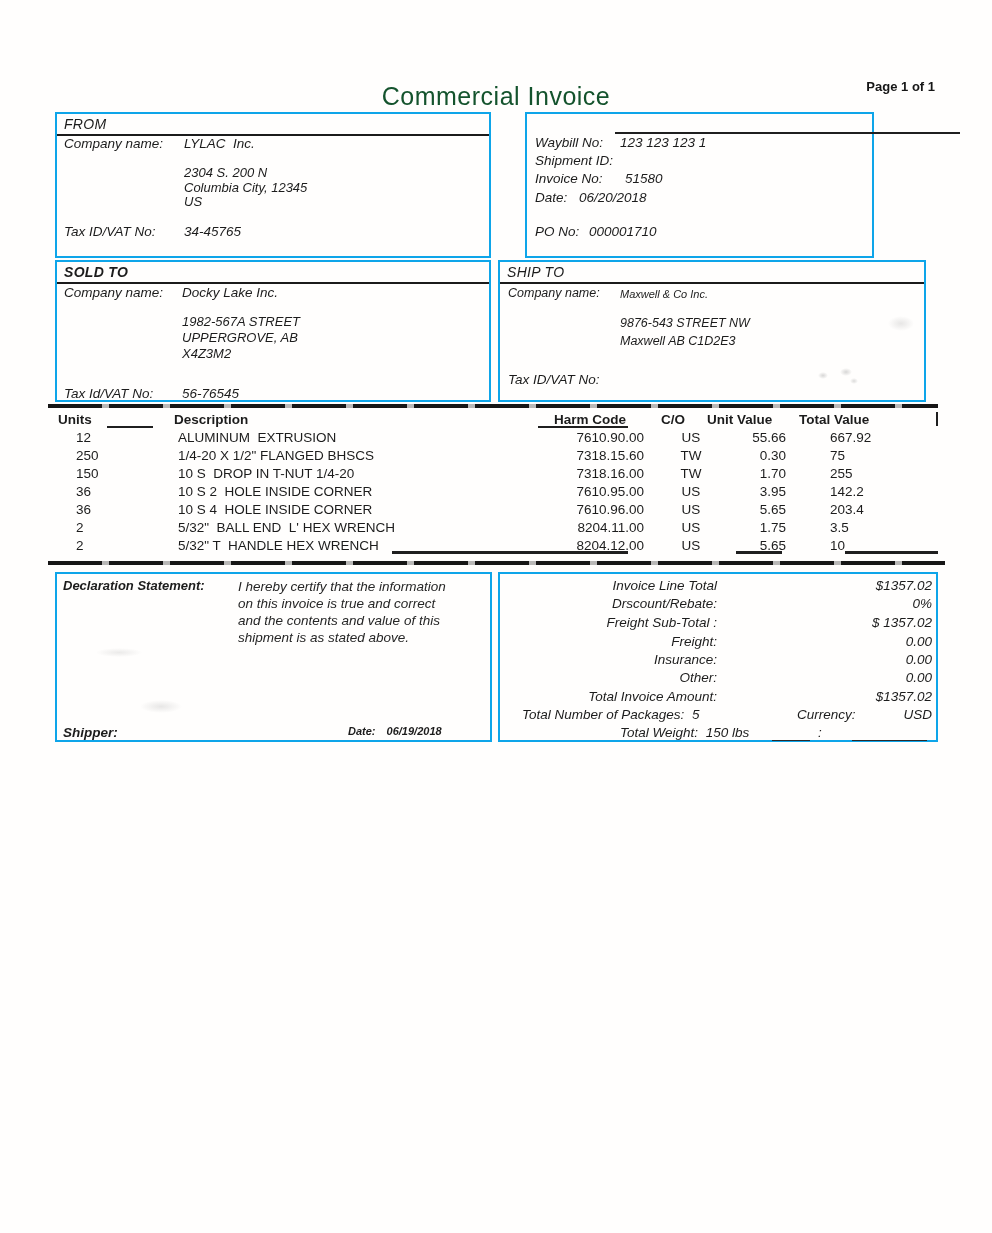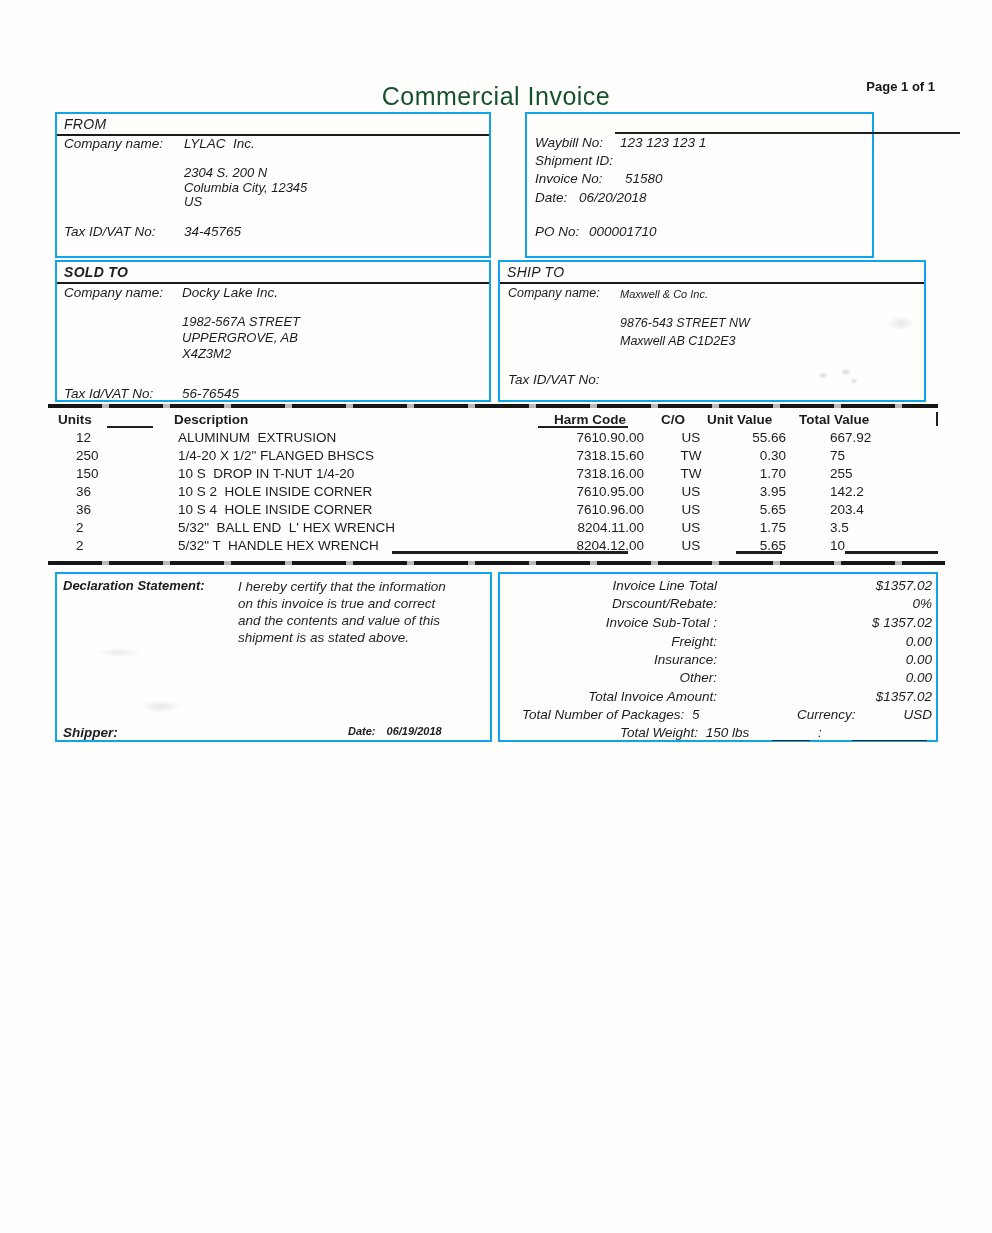--- a/index.html
+++ b/index.html
@@ -216,21 +216,21 @@
   <div class="box box-totals">
     <div class="trow" style="top:4px;">
       <span class="tlabel">Invoice Line Total</span>
       <span class="tvalue">$1357.02</span>
     </div>
     <div class="trow" style="top:22px;">
       <span class="tlabel">Drscount/Rebate:</span>
       <span class="tvalue">0%</span>
     </div>
     <div class="trow" style="top:41px;">
-      <span class="tlabel">Invoice Sub-Total :</span>
+      <span class="tlabel">Freight Sub-Total :</span>
       <span class="tvalue">$ 1357.02</span>
     </div>
     <div class="trow" style="top:60px;">
       <span class="tlabel">Freight:</span>
       <span class="tvalue">0.00</span>
     </div>
     <div class="trow" style="top:78px;">
       <span class="tlabel">Insurance:</span>
       <span class="tvalue">0.00</span>
     </div>

